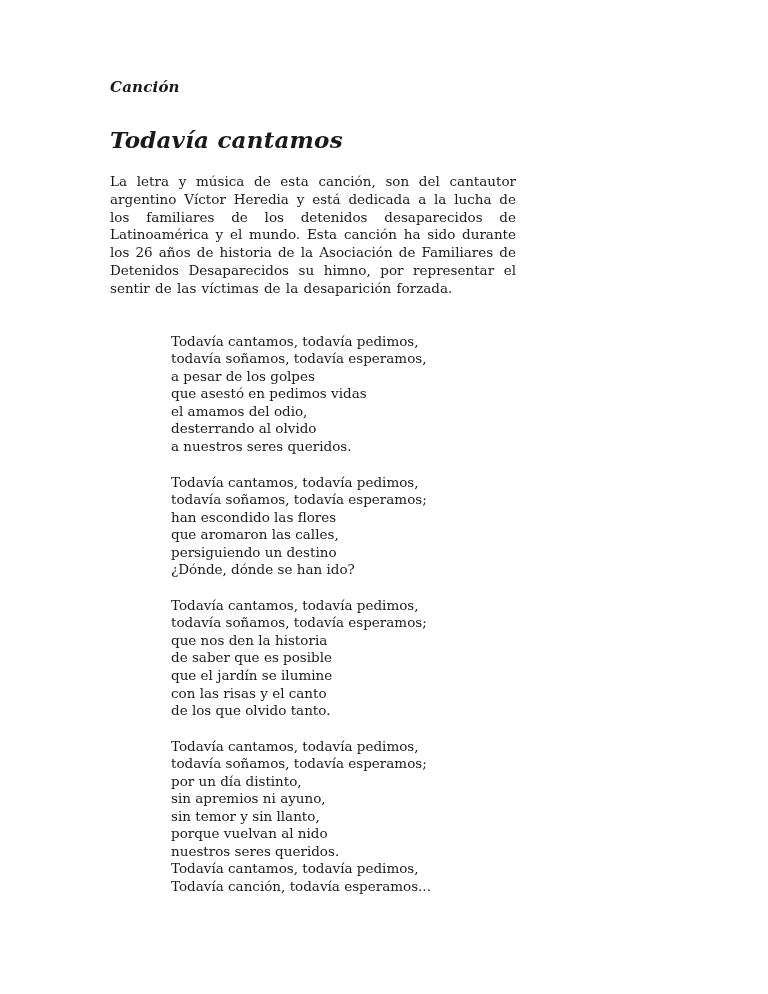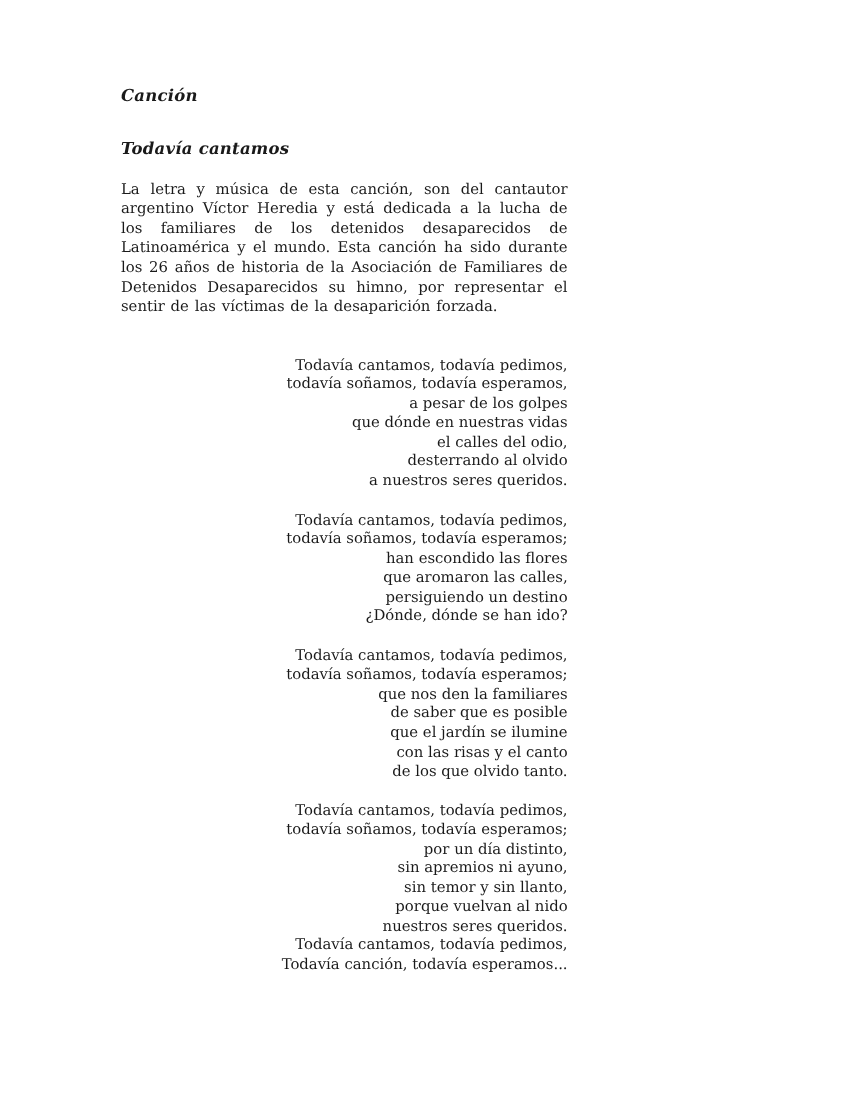--- a/index.html
+++ b/index.html
@@ -24,76 +24,75 @@
   .heading {
     font-style: italic;
     font-weight: bold;
     font-size: 15px;
     margin: 0 0 0 0;
     letter-spacing: 0.2px;
   }
   .subheading {
     font-style: italic;
     font-weight: bold;
-    font-size: 15px;
+    font-size: 23px;
     margin: 30px 0 0 0;
     letter-spacing: 0.2px;
   }
   .intro {
     margin: 20px 0 0 0;
     font-size: 13.5px;
     line-height: 1.32;
     text-align: justify;
     word-spacing: 1px;
   }
   .stanzas {
     margin: 35px 0 0 45px;
     font-size: 13.5px;
     line-height: 1.30;
   }
   .stanza {
-    margin: 0 0 18px 0;
-    text-align: right;
+    margin: 0 0 18px 16px;
   }
   .poem-line {
     white-space: nowrap;
   }
 </style>
 </head>
 <body>
 
 <div class="page">
   <h1 class="heading">Canción</h1>
 
   <h2 class="subheading">Todavía cantamos</h2>
 
   <p class="intro">La letra y música de esta canción, son del cantautor argentino Víctor Heredia y está dedicada a la lucha de los familiares de los detenidos desaparecidos de Latinoamérica y el mundo. Esta canción ha sido durante los 26 años de historia de la Asociación de Familiares de Detenidos Desaparecidos su himno, por representar el sentir de las víctimas de la desaparición forzada.</p>
 
   <div class="stanzas" id="stanzas-container">
       <div class="stanza">
         <div class="poem-line">Todavía cantamos, todavía pedimos,</div>
         <div class="poem-line">todavía soñamos, todavía esperamos,</div>
         <div class="poem-line">a pesar de los golpes</div>
-        <div class="poem-line">que dónde en nuestras vidas</div>
-        <div class="poem-line">el calles del odio,</div>
+        <div class="poem-line">que asestó en pedimos vidas</div>
+        <div class="poem-line">el amamos del odio,</div>
         <div class="poem-line">desterrando al olvido</div>
         <div class="poem-line">a nuestros seres queridos.</div>
       </div>
       <div class="stanza">
         <div class="poem-line">Todavía cantamos, todavía pedimos,</div>
         <div class="poem-line">todavía soñamos, todavía esperamos;</div>
         <div class="poem-line">han escondido las flores</div>
         <div class="poem-line">que aromaron las calles,</div>
         <div class="poem-line">persiguiendo un destino</div>
         <div class="poem-line">¿Dónde, dónde se han ido?</div>
       </div>
       <div class="stanza">
         <div class="poem-line">Todavía cantamos, todavía pedimos,</div>
         <div class="poem-line">todavía soñamos, todavía esperamos;</div>
-        <div class="poem-line">que nos den la familiares</div>
+        <div class="poem-line">que nos den la historia</div>
         <div class="poem-line">de saber que es posible</div>
         <div class="poem-line">que el jardín se ilumine</div>
         <div class="poem-line">con las risas y el canto</div>
         <div class="poem-line">de los que olvido tanto.</div>
       </div>
       <div class="stanza">
         <div class="poem-line">Todavía cantamos, todavía pedimos,</div>
         <div class="poem-line">todavía soñamos, todavía esperamos;</div>
         <div class="poem-line">por un día distinto,</div>
         <div class="poem-line">sin apremios ni ayuno,</div>

